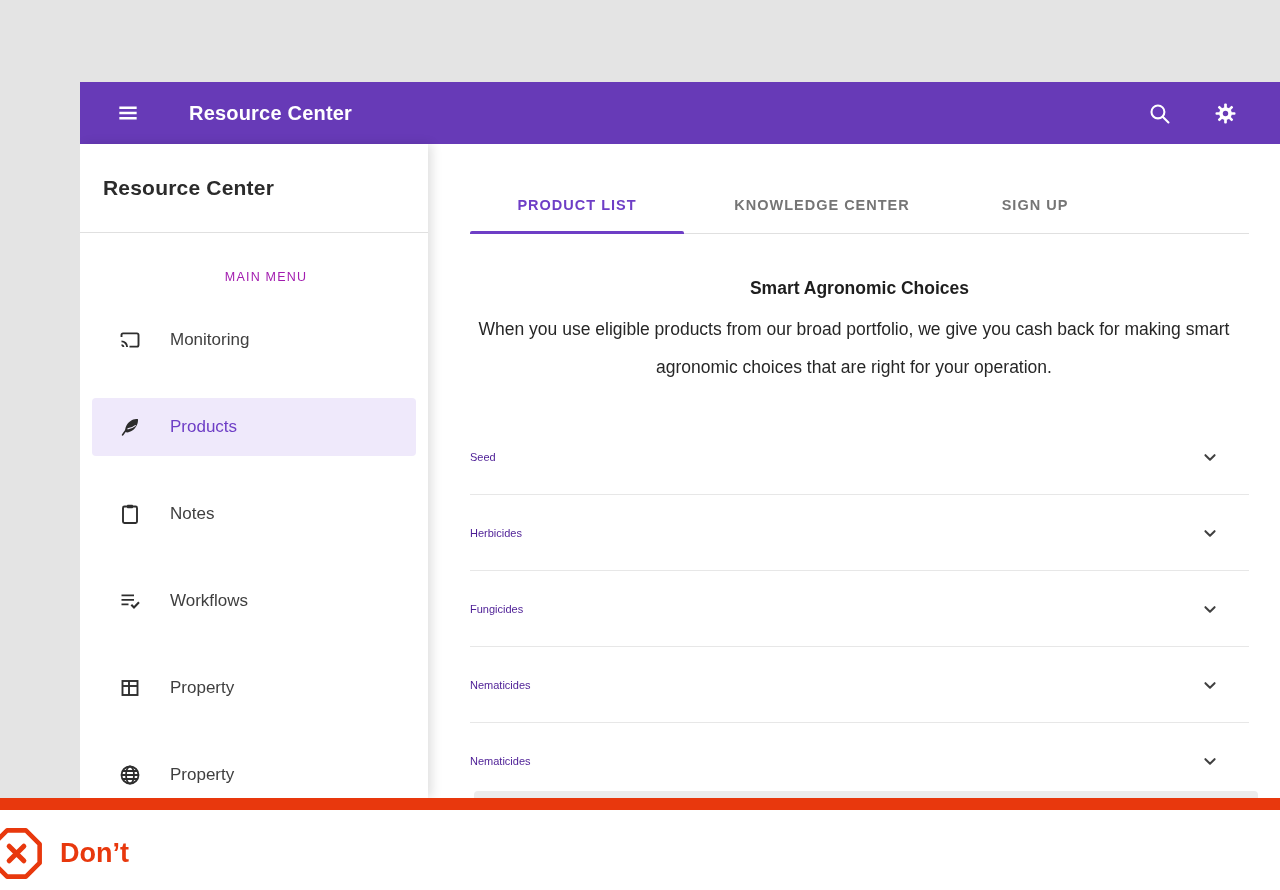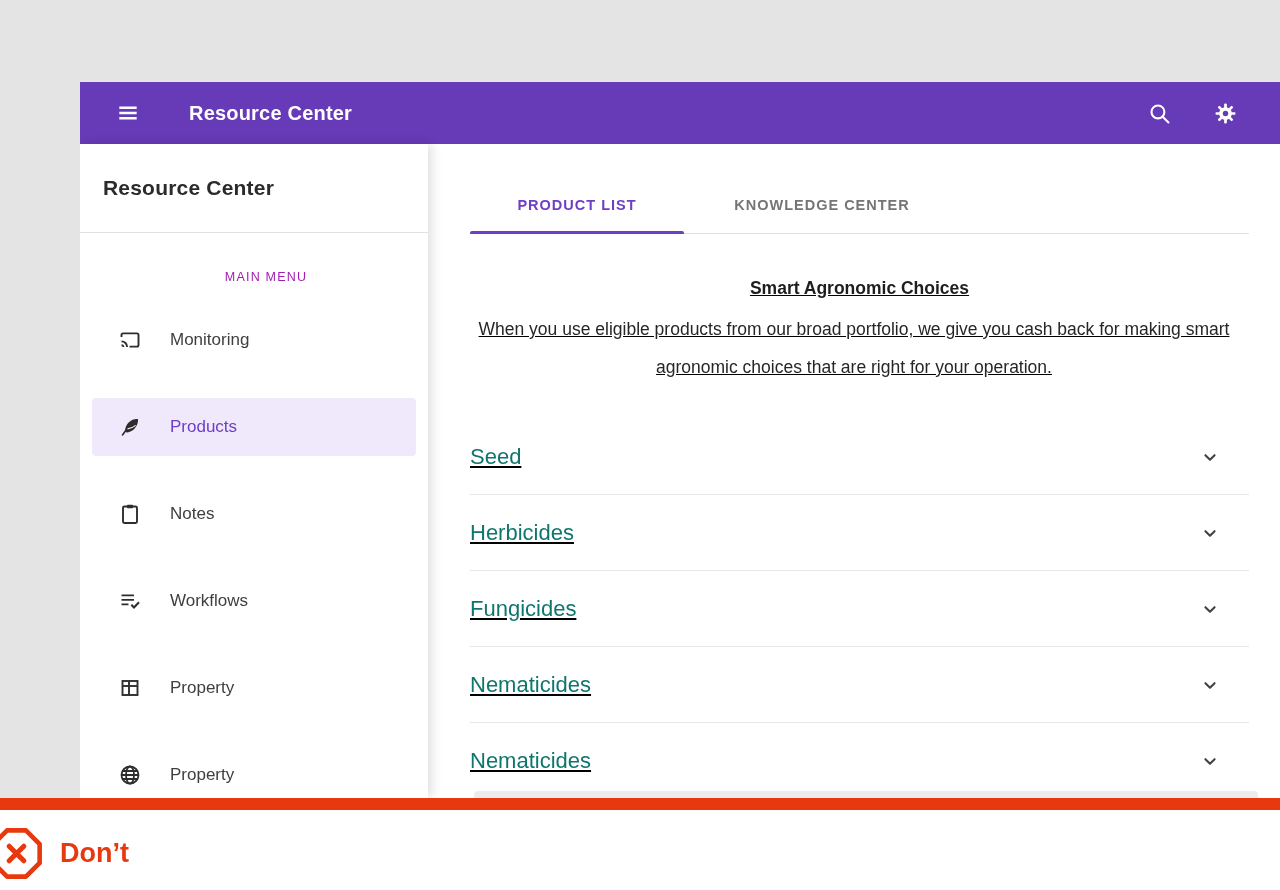--- a/index.html
+++ b/index.html
@@ -41,28 +41,28 @@
     display:flex;align-items:flex-end;}
   .tab{position:relative;height:100%;display:flex;align-items:flex-end;justify-content:center;
     padding-bottom:20px;font-size:14.5px;font-weight:bold;letter-spacing:1px;
     color:#757575;cursor:pointer;box-sizing:border-box;}
   .tab.t1{width:214px;}
   .tab.t2{width:276px;}
   .tab.t3{width:150px;}
   .tab.active{color:var(--accent_purple,#6e3ec6);}
   .tab-indicator{position:absolute;left:0;right:0;bottom:-1px;height:3px;
     background:var(--accent_purple,#6e3ec6);border-radius:2px 2px 0 0;}
-  .content-body{padding:0 31px 0 42px;text-decoration:underline;}
+  .content-body{padding:0 31px 0 42px;}
   .content-heading{margin-top:44px;font-size:17.5px;font-weight:bold;color:#1e1e1e;}
   .content-paragraph{margin-top:11px;font-size:17.5px;line-height:38px;color:#262626;max-width:768px;}
   .accordion{margin-top:33px;}
   .accordion-row{height:75px;display:flex;align-items:center;justify-content:space-between;
     padding-right:28px;border-bottom:1px solid #e7e7e7;cursor:pointer;}
   .accordion-row:last-child{border-bottom:none;gap:46px;}
-  .accordion-label{font-size:22px;color:#0f766e;}
+  .accordion-label{font-size:11px;color:#4c1d95;}
   .chevron{display:flex;}
   .content-bottom-strip{position:absolute;left:46px;right:22px;bottom:0;height:7px;
     background:#ececec;border-radius:4px 4px 0 0;}
   
   .dont-bar{position:absolute;left:0;top:798px;width:1280px;height:12px;
     background:var(--dont_red,#e8380d);}
   .dont-area{position:absolute;left:0;top:810px;width:1280px;height:80px;background:#fff;}
   .dont-icon{position:absolute;left:-11px;top:16px;}
   .dont-label{position:absolute;left:60px;top:28px;font-size:27px;font-weight:bold;
     color:var(--dont_red,#e8380d);}
@@ -180,20 +180,23 @@
     <div class="content">
 
       <div class="tabbar">
         <div class="tab t1 active">
           <span>PRODUCT LIST</span>
           <div class="tab-indicator"></div>
         </div>
         <div class="tab t2">
           <span>KNOWLEDGE CENTER</span>
         </div>
+        <div class="tab t3">
+          <span>SIGN UP</span>
+        </div>
       </div>
 
       <div class="content-body">
         <div class="content-heading">Smart Agronomic Choices</div>
         <div class="content-paragraph">When you use eligible products from our broad portfolio, we give you cash back for making smart agronomic choices that are right for your operation.</div>
 
         <div class="accordion">
 
           <div class="accordion-row">
             <span class="accordion-label">Seed</span>

